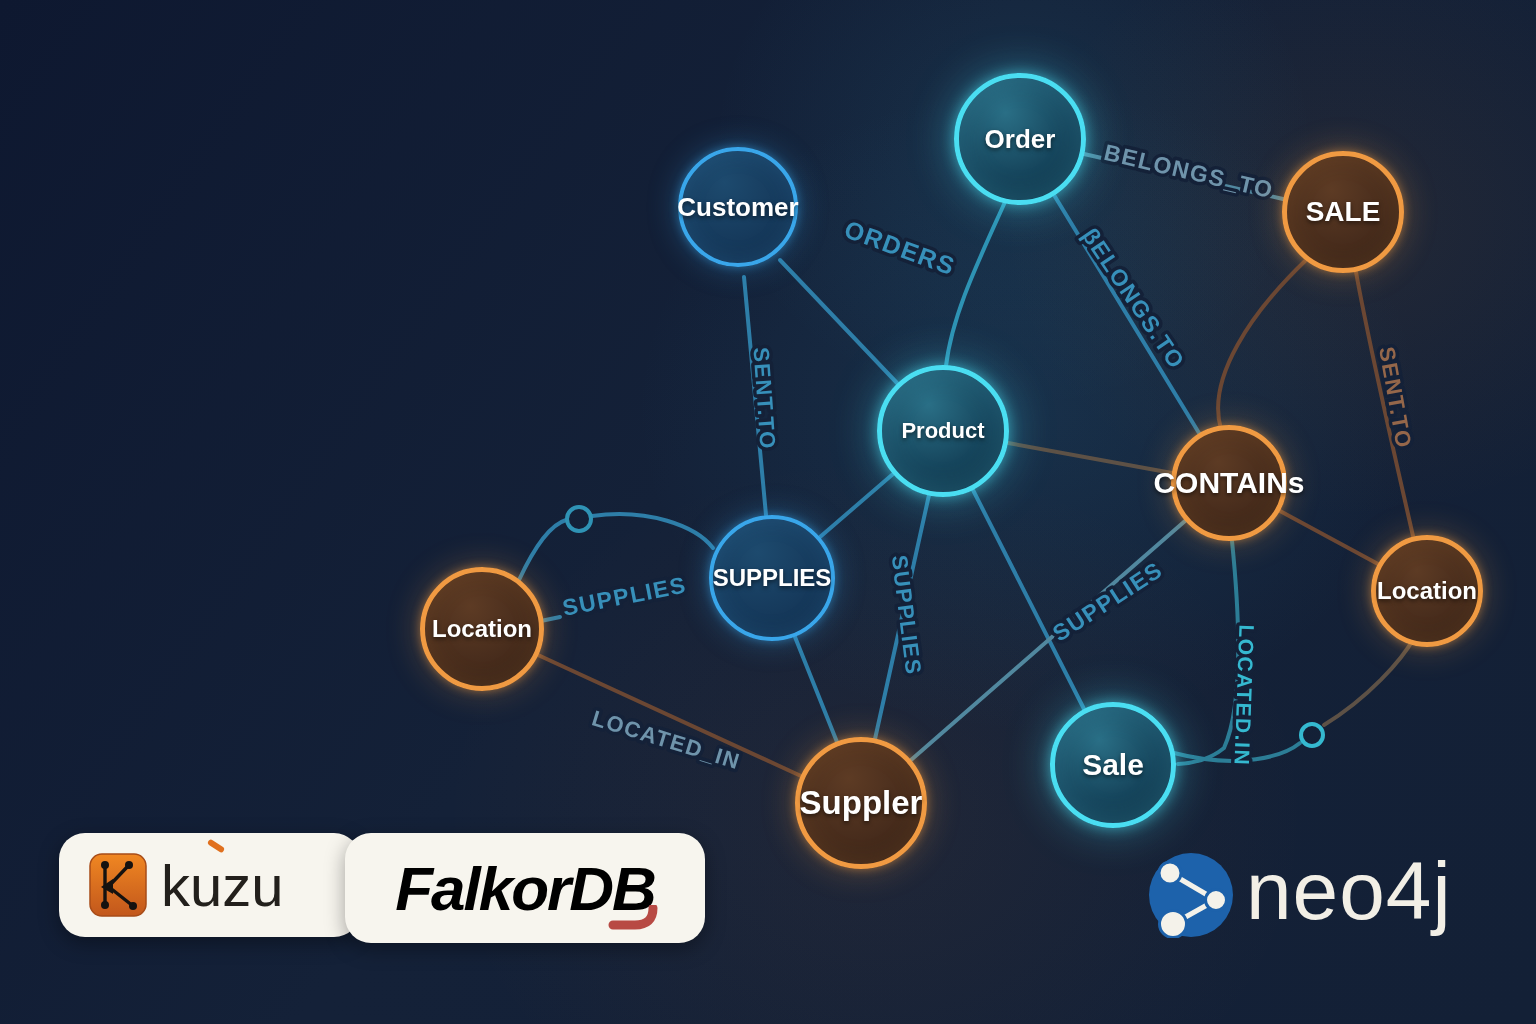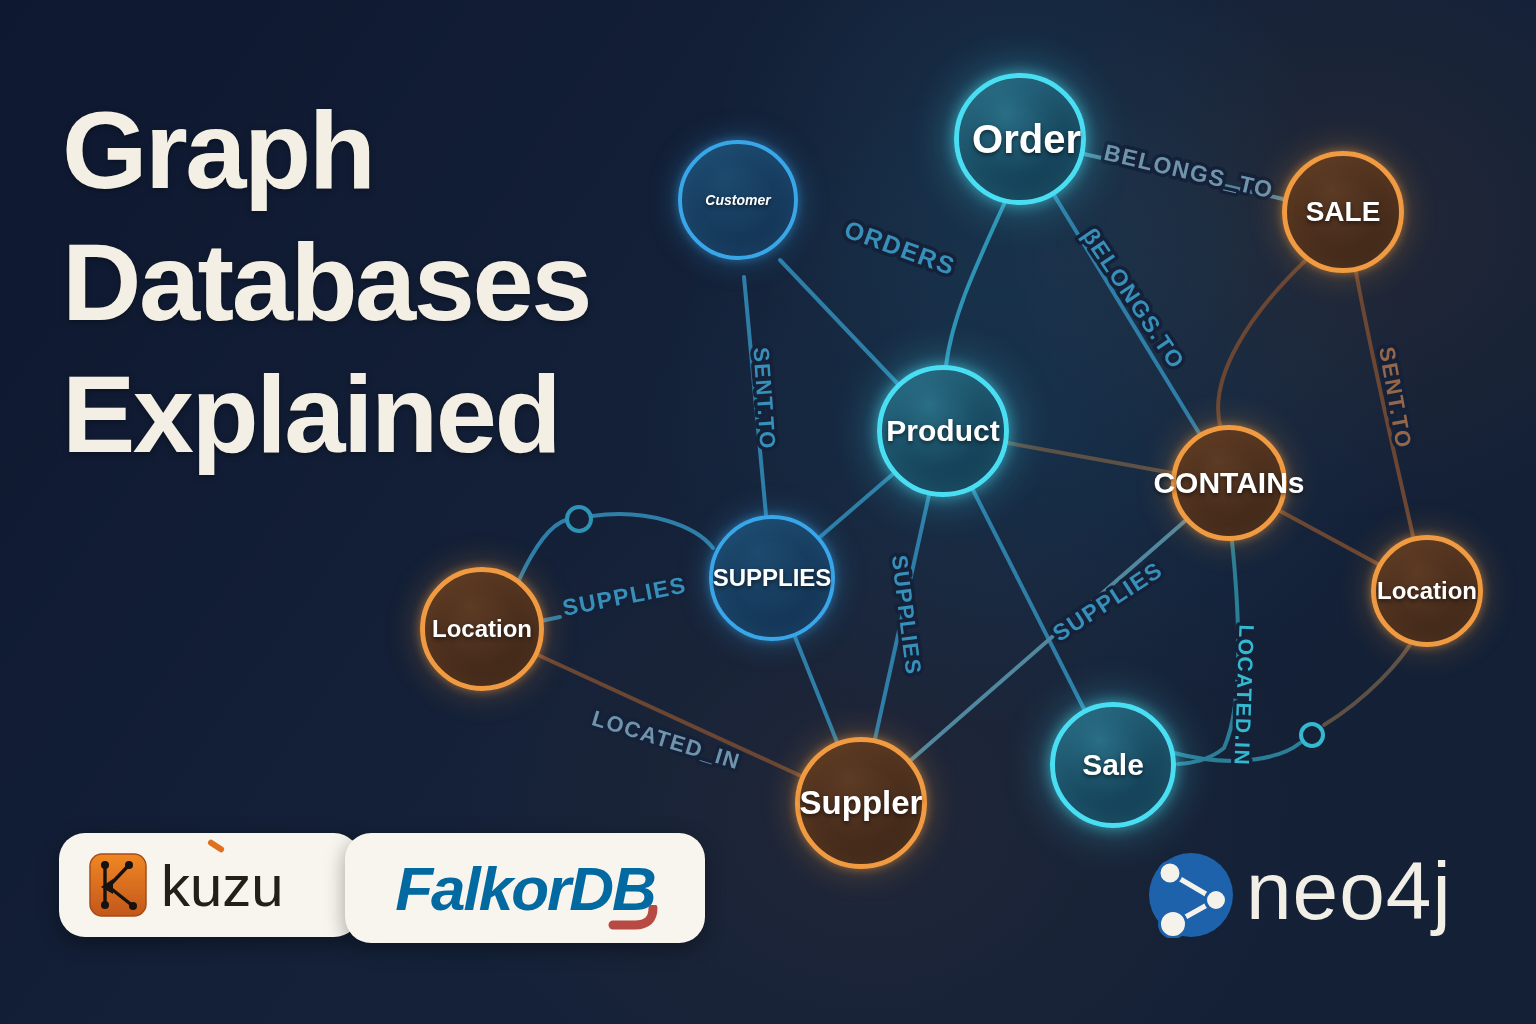--- a/index.html
+++ b/index.html
@@ -48,36 +48,31 @@
   
   .card{
     position:absolute;background:#f7f5ee;border-radius:26px;
     box-shadow:0 6px 20px rgba(0,0,0,.35);
     display:flex;align-items:center;
   }
   .card.kuzu{left:59px;top:833px;width:271px;height:104px;padding-left:30px;}
   .kuzu-text{position:relative;font-size:58px;font-weight:500;color:#23201c;margin-left:14px;letter-spacing:0px;}
   .kuzu-accent{position:absolute;left:46px;top:-9px;width:18px;height:6px;border-radius:4px;background:#e0701e;transform:rotate(33deg);}
   .card.falkor{left:345px;top:833px;width:360px;height:110px;justify-content:center;}
-  .falkor-text{position:relative;font-size:62px;font-weight:800;font-style:italic;color:#0369a1;letter-spacing:-2px;}
+  .falkor-text{position:relative;font-size:62px;font-weight:800;font-style:italic;color:#000000;letter-spacing:-2px;}
   .falkor-swoosh{position:absolute;left:260px;top:72px;}
   
   .neo4j{position:absolute;left:1148px;top:852px;display:flex;align-items:flex-end;}
   .neo4j-text{font-size:82px;font-weight:400;color:#f2efe6;letter-spacing:1px;margin-left:12px;margin-top:-8px;}
 </style>
 </head>
 <body>
 
 <div class="stage">
 
-  <h1 class="title">
-    <span>Graph</span>
-    <span>Databases</span>
-    <span>Explained</span>
-  </h1>
 
   <svg id="graph-svg" width="1536" height="1024">
       <path d="M 780,260 L 897,383" fill="none" stroke="#2e7ea8" stroke-width="4" stroke-linecap="round"></path>
       <path d="M 744,277 L 766,515" fill="none" stroke="#2e7ea8" stroke-width="4" stroke-linecap="round"></path>
       <path d="M 1005,202 C 978,262 952,315 946,366" fill="none" stroke="#2e93b4" stroke-width="4" stroke-linecap="round"></path>
       <path d="M 1084,154 L 1283,199" fill="none" stroke="#51889f" stroke-width="4" stroke-linecap="round"></path>
       <path d="M 1054,195 L 1199,433" fill="none" stroke="#2e7ea8" stroke-width="4" stroke-linecap="round"></path>
       <path d="M 1305,261 C 1252,312 1206,378 1221,429" fill="none" stroke="#6b4733" stroke-width="4" stroke-linecap="round"></path>
       <path d="M 1356,272 C 1370,350 1398,470 1413,536" fill="none" stroke="#6b4733" stroke-width="4" stroke-linecap="round"></path>
       <path d="M 1008,443 L 1172,473" fill="none" stroke="#5d5146" stroke-width="4" stroke-linecap="round"></path>
@@ -102,30 +97,30 @@
       <text x="0" y="0" transform="translate(1127,303) rotate(56)" text-anchor="middle" fill="#3790ba" font-size="23" class="edge-label">βELONGS.TO</text>
       <text x="0" y="0" transform="translate(1388,399) rotate(80)" text-anchor="middle" fill="#95674a" font-size="22" class="edge-label">SENT.TO</text>
       <text x="0" y="0" transform="translate(626,604) rotate(-11)" text-anchor="middle" fill="#3790ba" font-size="23" class="edge-label">SUPPLIES</text>
       <text x="0" y="0" transform="translate(899,616) rotate(83)" text-anchor="middle" fill="#3790ba" font-size="22" class="edge-label">SUPPLIES</text>
       <text x="0" y="0" transform="translate(1112,608) rotate(-33)" text-anchor="middle" fill="#3790ba" font-size="23" class="edge-label">SUPPLIES</text>
       <text x="0" y="0" transform="translate(664,747) rotate(17)" text-anchor="middle" fill="#6f94ab" font-size="22" class="edge-label">LOCATED_IN</text>
       <text x="0" y="0" transform="translate(1237,695) rotate(92)" text-anchor="middle" fill="#35b9d0" font-size="21" class="edge-label">LOCATED.IN</text>
     </svg>
 
   <div id="nodes">
-      <div class="node blue" style="left: 678px; top: 140px; height: 120px; width: 120px; font-size: 14px; font-style: italic;">
+      <div class="node blue" style="left: 678px; top: 147px; height: 120px; width: 120px; font-size: 26px;">
         <span>Customer</span>
       </div>
-      <div class="node cyan" style="left: 954px; top: 73px; height: 132px; width: 132px; font-size: 40px; justify-content: flex-end;">
+      <div class="node cyan" style="left: 954px; top: 73px; height: 132px; width: 132px; font-size: 26px;">
         <span>Order</span>
       </div>
       <div class="node orange" style="left: 1282px; top: 151px; height: 122px; width: 122px; font-size: 28px;">
         <span>SALE</span>
       </div>
-      <div class="node cyan" style="left: 877px; top: 365px; height: 132px; width: 132px; font-size: 30px;">
+      <div class="node cyan" style="left: 877px; top: 365px; height: 132px; width: 132px; font-size: 22px;">
         <span>Product</span>
       </div>
       <div class="node orange" style="left: 1171px; top: 425px; height: 116px; width: 116px; font-size: 30px;">
         <span>CONTAINs</span>
       </div>
       <div class="node orange" style="left: 1371px; top: 535px; height: 112px; width: 112px; font-size: 24px;">
         <span>Location</span>
       </div>
       <div class="node blue" style="left: 709px; top: 515px; height: 126px; width: 126px; font-size: 24px;">
         <span>SUPPLIES</span>

